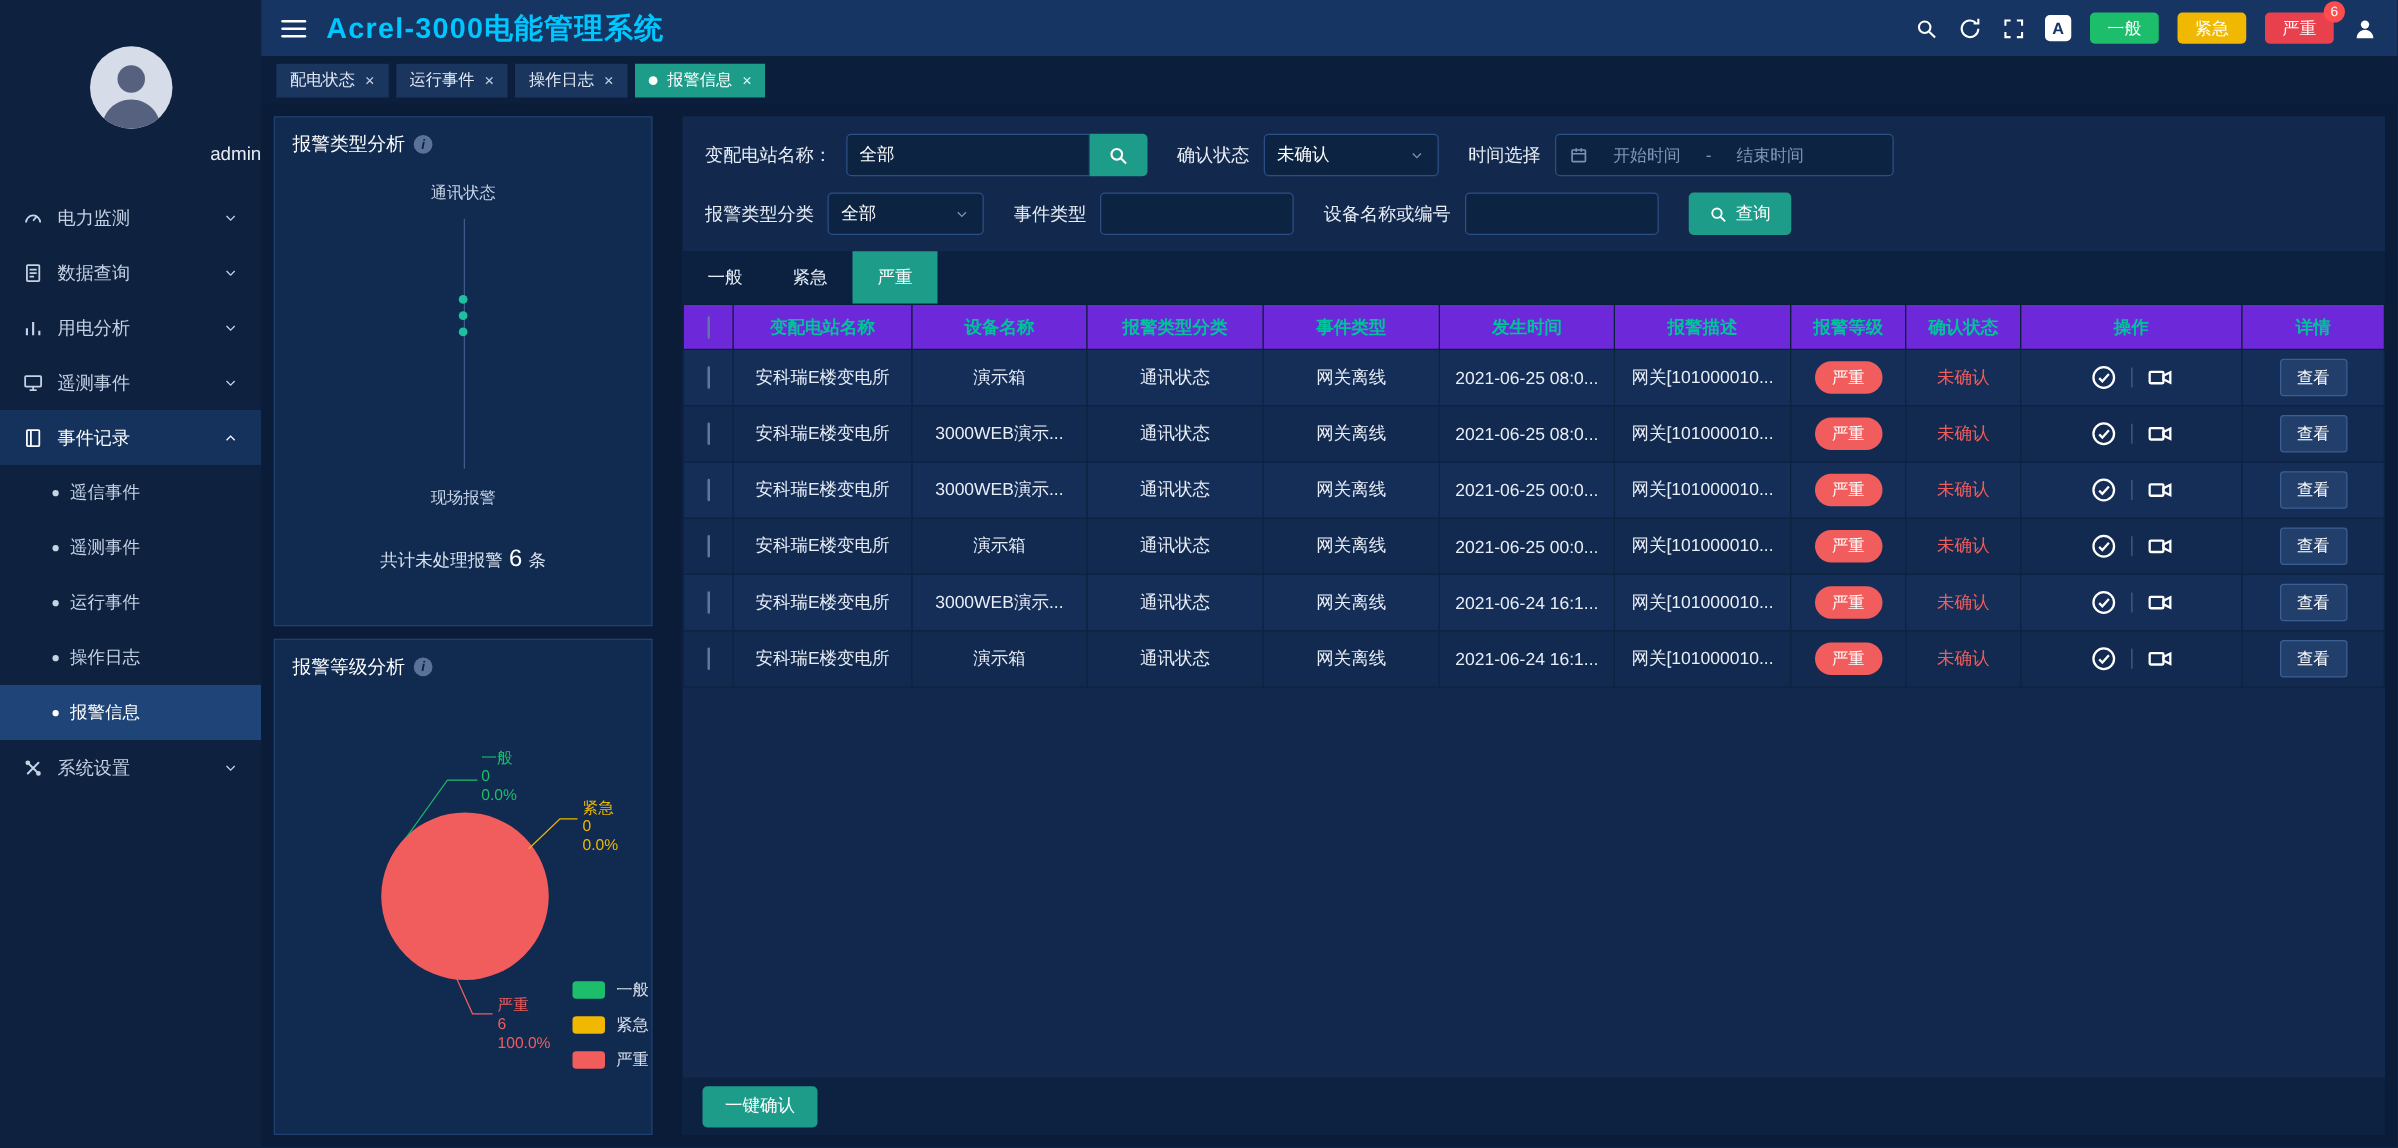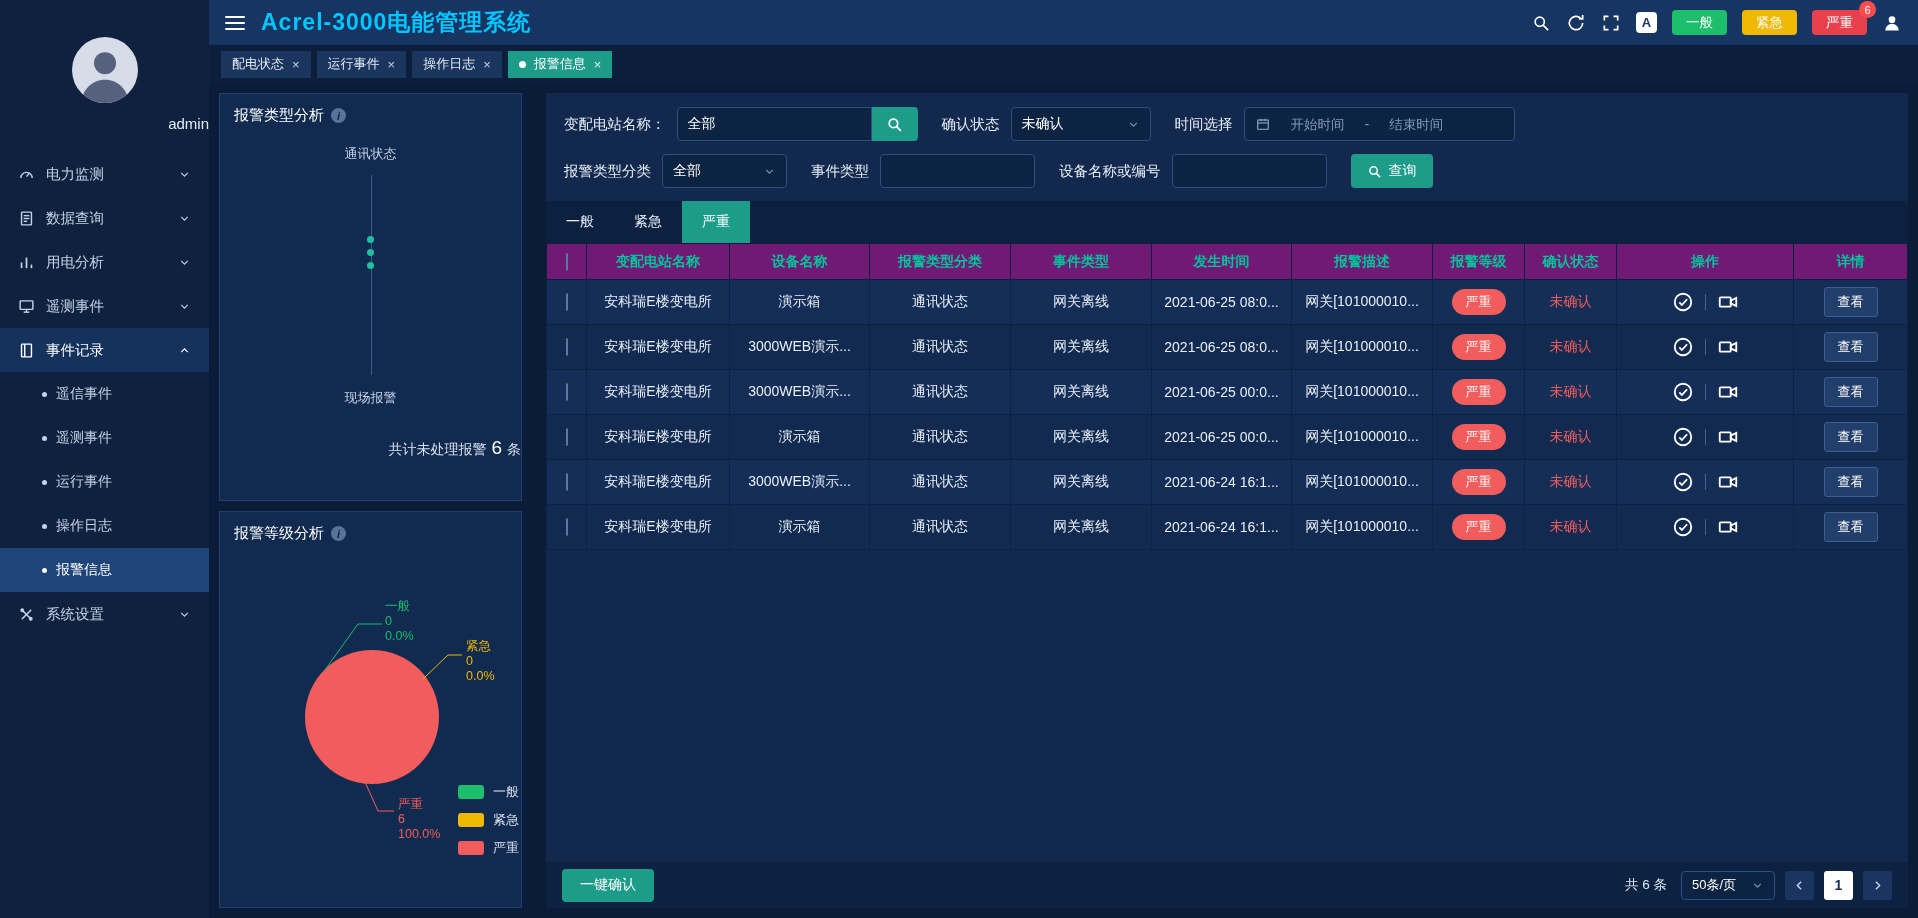--- a/index.html
+++ b/index.html
@@ -54,21 +54,21 @@
   .card-title-row { padding:12px 14px 6px; display:flex; align-items:center; gap:7px; font-size:15px; color:#fff; }
   .info-badge { width:15px; height:15px; border-radius:50%; background:#5a729a; color:#0e2240; font-size:11px; font-weight:bold; font-style:italic; display:flex; align-items:center; justify-content:center; }
 
   
   .tchart { position:relative; height:292px; }
   .cat-top, .cat-bottom { position:absolute; width:100%; text-align:center; color:#c6d2e5; font-size:13px; }
   .cat-top { top:14px; }
   .cat-bottom { top:258px;font-family:Liberation Serif, serif; }
   .vline { position:absolute; left:50%; top:44px; height:200px; width:1px; background:#3f5b8b; }
   .vdot { position:absolute; left:calc(50% - 3.5px); width:7px; height:7px; border-radius:50%; background:#1fc0a0; }
-  .tsummary { text-align:right; padding:14px 0 20px; color:#d7e0ee; font-size:14px; }
+  .tsummary { text-align:center; padding:14px 0 20px; color:#d7e0ee; font-size:14px; }
   .tsummary .count { font-size:19px; color:#fff; margin:0 5px; }
 
   
   .lchart { position:relative; flex:1; min-height:0; }
   .pie-svg { position:absolute; left:0; top:0; }
   .callout { position:absolute; font-size:12.5px; line-height:15px; }
   .c-green { color:#1cbe6b; }
   .c-yellow { color:#f0b800; }
   .c-red { color:#f15d5d; }
   .legend { position:absolute; left:238px; top:234px; display:flex; flex-direction:column; gap:10px; }
@@ -96,21 +96,21 @@
   .d-input::placeholder { color:#8096ba; }
   .d-sep { color:#8096ba; }
   .query-btn { height:34px; padding:0 16px; background:#1e9c8a; border-radius:4px; color:#fff; display:flex; align-items:center; gap:7px; font-size:14px; cursor:pointer; }
   .query-btn svg { width:15px; height:15px; }
 
   .level-tabs { display:flex; background:#0c2040; flex:0 0 42px; }
   .ltab { min-width:68px; height:42px; display:flex; align-items:center; justify-content:center; font-size:14px; color:#e8eef7; cursor:pointer; }
   .ltab.active { background:#1e9c8a; color:#fff; }
 
   table.alarm-table { width:100%; border-collapse:collapse; table-layout:fixed; font-size:14px; }
-  .alarm-table th { height:36px; background:#701a75; color:#00c39b; font-weight:bold; border:1px solid #0a1d3a; text-align:center; }
+  .alarm-table th { height:36px; background:#6d28d9; color:#00c39b; font-weight:bold; border:1px solid #0a1d3a; text-align:center; }
   .alarm-table td { height:45px; border:1px solid #0d2342; text-align:center; color:#e8eef7; overflow:hidden; white-space:nowrap; text-overflow:ellipsis; }
   .alarm-table tbody tr:nth-child(odd) { background:#152e57; }
   .alarm-table tbody tr:nth-child(even) { background:#122a4f; }
   .cb { width:15px; height:15px; border:1px solid #5d76a2; border-radius:2px; background:rgba(255,255,255,0.04); margin:0 auto; cursor:pointer; }
   .pill { display:inline-block; padding:4px 14px; border-radius:13px; background:#f15d5d; color:#fff; font-size:13px; }
   .status-red { color:#f15d5d; }
   .ops { display:flex; align-items:center; justify-content:center; gap:11px; }
   .op-ico { width:22px; height:22px; color:#fff; cursor:pointer; }
   .op-ico svg { width:22px; height:22px; display:block; }
   .op-div { width:1px; height:16px; background:#44608f; }
@@ -675,40 +675,18 @@
                 </td>
               <td><span class="view-btn">查看</span></td>
             </tr>
           </tbody>
         </table>
 
         <div class="flex-spacer"></div>
 
         <div class="panel-footer">
           <button class="confirm-btn">一键确认</button>
-          <div class="pager">
-            <span class="total">共 6 条</span>
-            <div class="select size-select">
-              <span>50条/页</span>
-              <span class="caret">
-                  <svg viewBox="0 0 24 24" fill="none" stroke="currentColor" stroke-width="2">
-                    <polyline points="6 9 12 15 18 9"></polyline>
-                  </svg>
-                </span>
-            </div>
-            <span class="pg-btn">
-                <svg viewBox="0 0 24 24" fill="none" stroke="currentColor" stroke-width="2.5">
-                  <polyline points="15 5 8 12 15 19"></polyline>
-                </svg>
-              </span>
-            <span class="pg-num">1</span>
-            <span class="pg-btn">
-                <svg viewBox="0 0 24 24" fill="none" stroke="currentColor" stroke-width="2.5">
-                  <polyline points="9 5 16 12 9 19"></polyline>
-                </svg>
-              </span>
-          </div>
         </div>
 
       </div>
     </div>
   </div>
 </div>
 
 </body></html>

